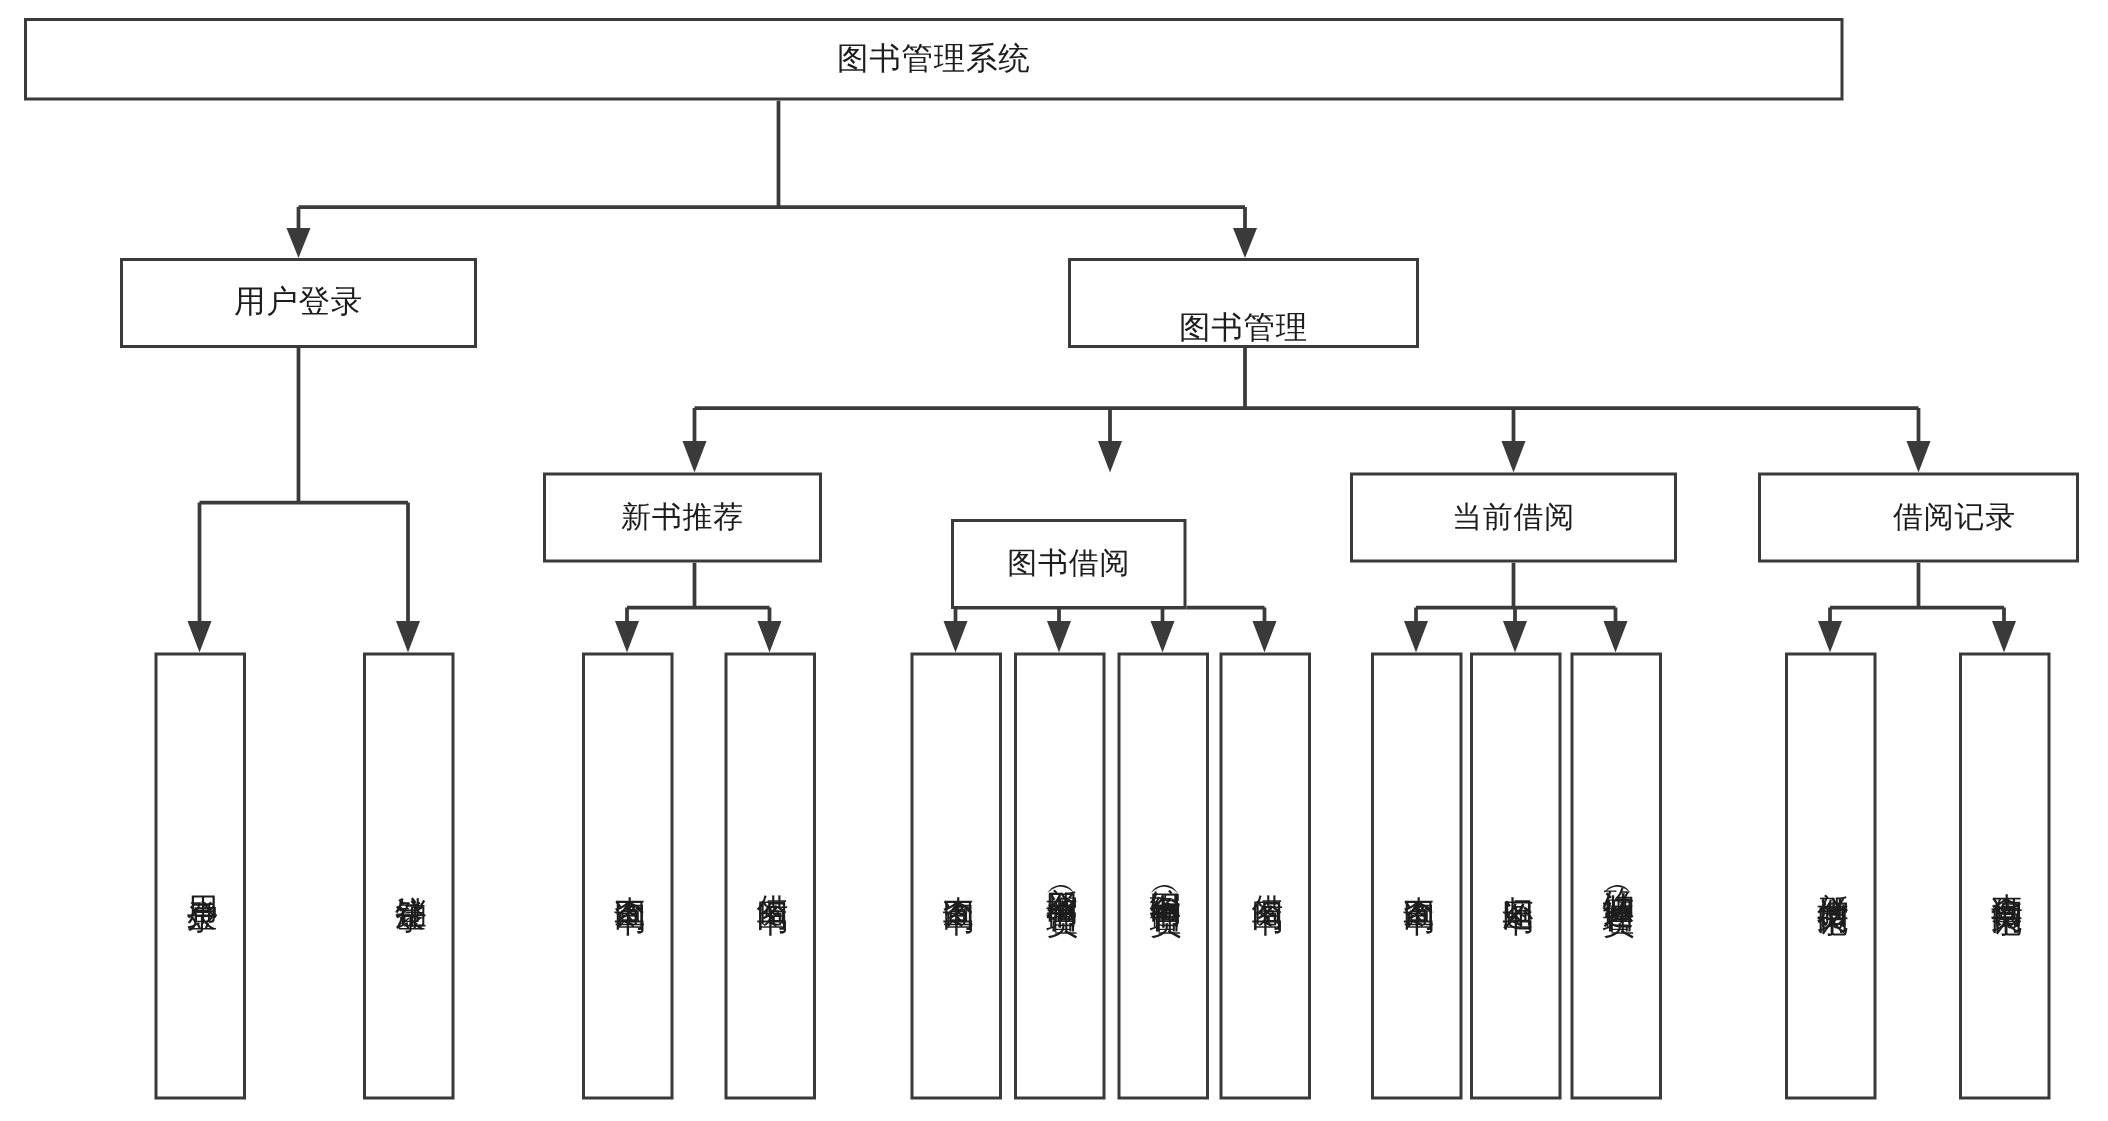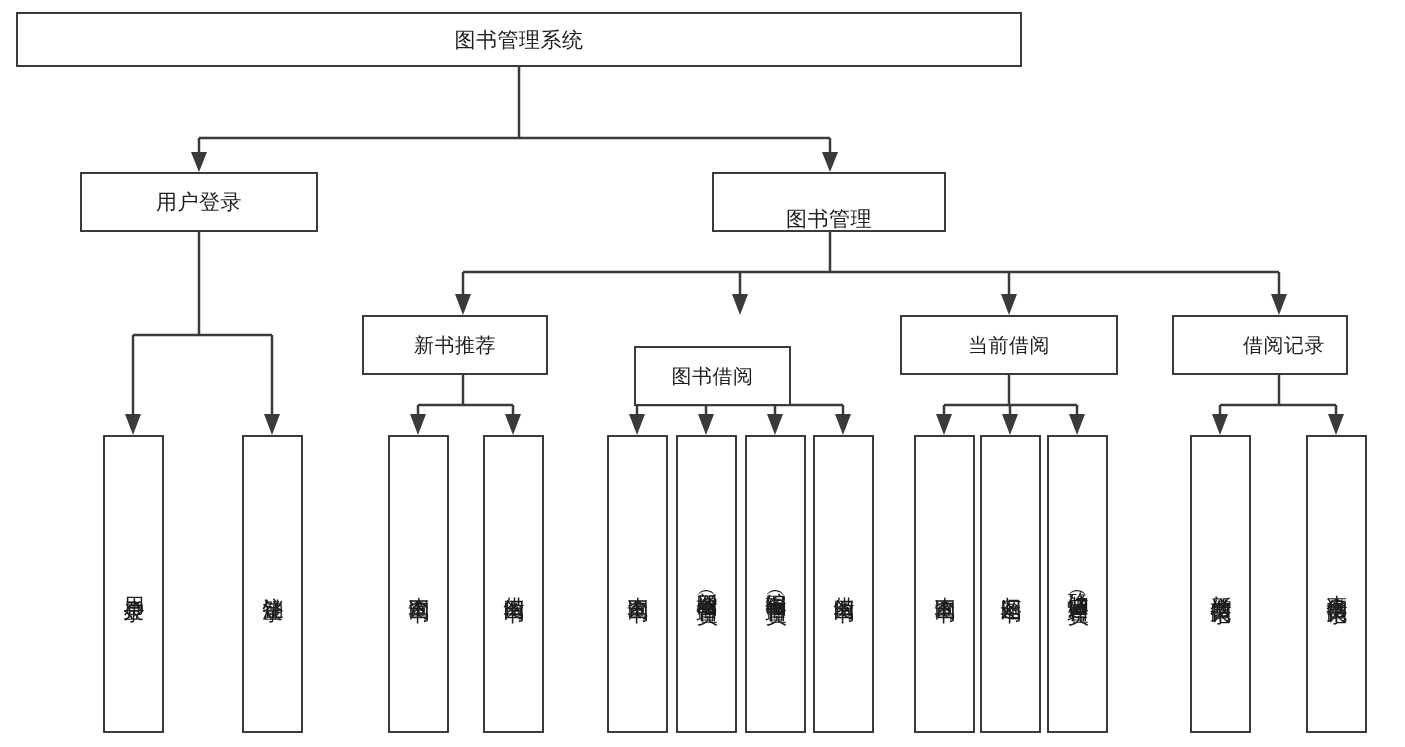--- a/index.html
+++ b/index.html
@@ -140,41 +140,41 @@
     <polygon class="arrowhead" points="1069,414 1085,414 1077,435"></polygon>
 
     <path class="wire" d="M 1279 375 L 1279 405"></path>
     <path class="wire" d="M 1220 405 L 1336 405"></path>
     <path class="wire" d="M 1220 405 L 1220 420"></path>
     <path class="wire" d="M 1336 405 L 1336 420"></path>
     <polygon class="arrowhead" points="1212,414 1228,414 1220,435"></polygon>
     <polygon class="arrowhead" points="1328,414 1344,414 1336,435"></polygon>
   </svg>
 
-  <div class="node root" style="left:16px; top:12px; width:1006px; height:55px;">
+  <div class="node root" style="left:16px; top:12px; width:1213px; height:55px;">
     <span class="node-label">图书管理系统</span>
   </div>
 
   <div class="node level1" style="left:80px; top:172px; width:238px; height:60px;">
     <span class="node-label">用户登录</span>
   </div>
   <div class="node level1" style="left:712px; top:172px; width:234px; height:60px;align-items:flex-end;">
     <span class="node-label">图书管理</span>
   </div>
 
   <div class="node level2" style="left:362px; top:315px; width:186px; height:60px;">
     <span class="node-label">新书推荐</span>
   </div>
   <div class="node level2" style="left:634px; top:315px; width:157px; height:60px;margin-top:31px;">
     <span class="node-label">图书借阅</span>
   </div>
   <div class="node level2" style="left:900px; top:315px; width:218px; height:60px;">
     <span class="node-label">当前借阅</span>
   </div>
-  <div class="node level2" style="left:1172px; top:315px; width:176px; height:60px;padding-left:48px;">
+  <div class="node level2" style="left:1172px; top:315px; width:214px; height:60px;padding-left:48px;">
     <span class="node-label">借阅记录</span>
   </div>
 
   <div class="node leaf" style="left:103px; top:435px; width:61px; height:298px;">
     <span class="node-label">用户登录</span>
   </div>
   <div class="node leaf" style="left:242px; top:435px; width:61px; height:298px;">
     <span class="node-label">注销登录</span>
   </div>
 

